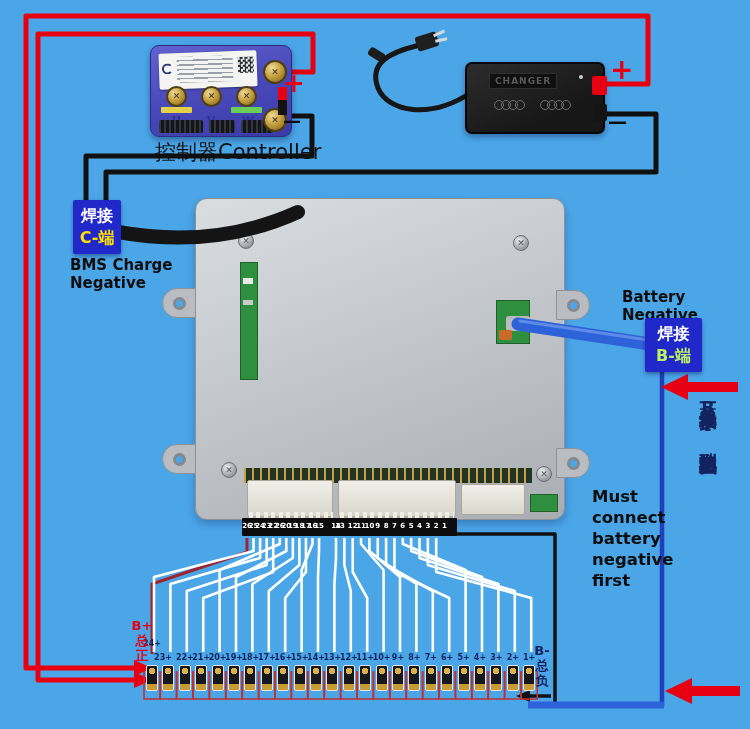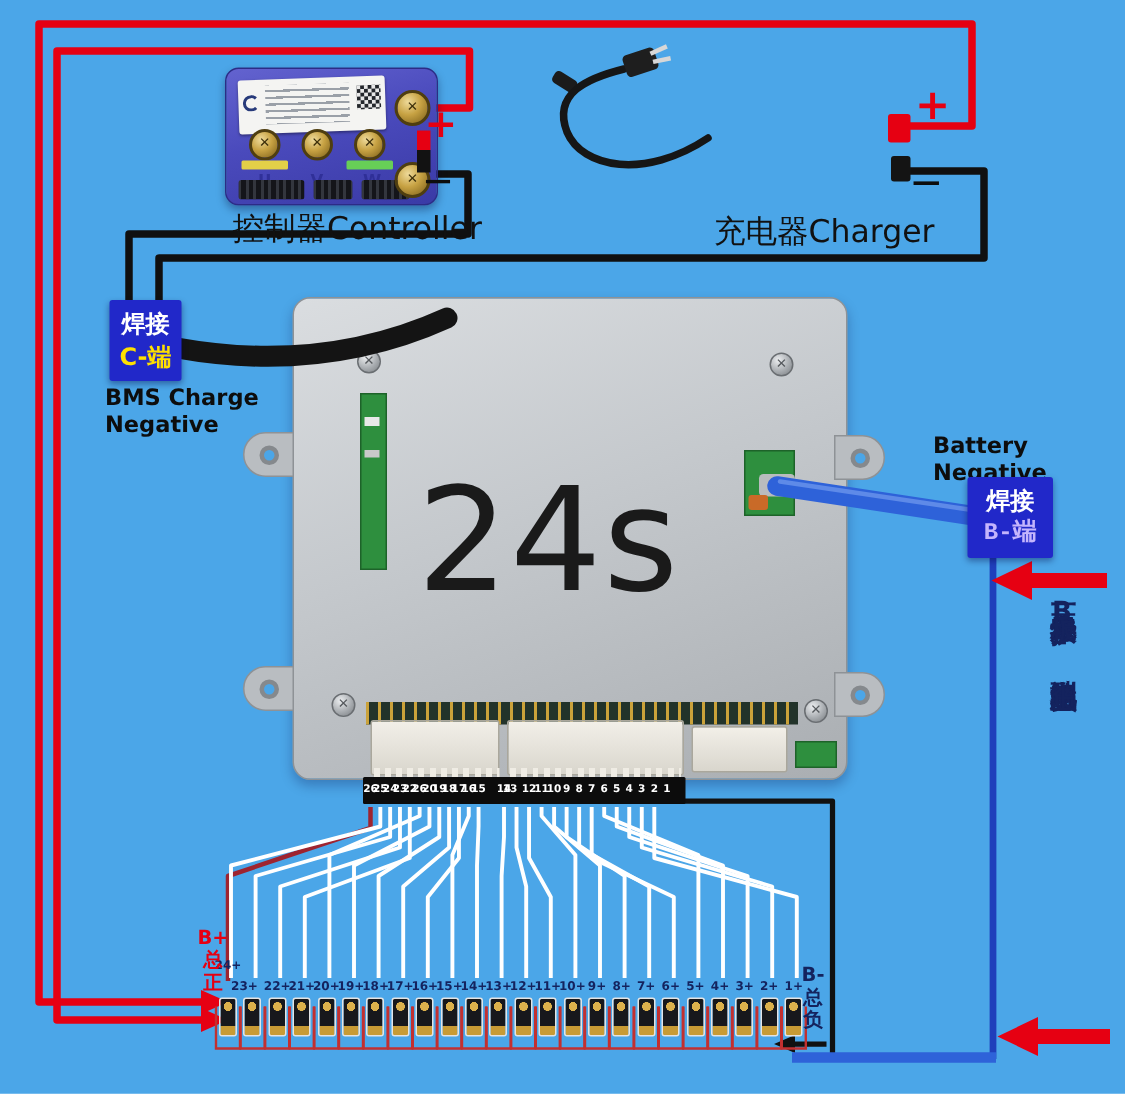--- a/index.html
+++ b/index.html
@@ -111,21 +111,21 @@
     font-size:7px; font-weight:bold; z-index:5; line-height:1;}
 
   
   .solder-box{
     z-index:6; background:#2128c9; border-radius:2px; text-align:center;
     box-shadow:0 2px 4px rgba(0,0,60,.4); padding-top:5px;
     font-size:16px; font-weight:bold; line-height:1.35;
   }
   .solder-box .l1{color:#ffffff; display:block;}
   .solder-box .l2-yellow{color:#ffe000; display:block;}
-  .solder-box .l2-white{color:#c4b5fd; display:block;font-family:Liberation Mono, monospace;}
+  .solder-box .l2-white{color:#bef264; display:block;}
   .caption-cn{z-index:6; color:#111; font-size:21px; font-weight:500;}
   .black-note{z-index:6; color:#0d0d0d; font-weight:bold;}
   .plusminus{z-index:7; font-weight:bold; line-height:1;}
   .warning-vertical{
     left:690px; top:394px; width:36px; height:290px; z-index:6;
     writing-mode:vertical-rl; text-orientation:upright;
     color:#14235e; font-size:17.5px; font-weight:bold; letter-spacing:0.5px; line-height:36px;
   }
   .stack-label{z-index:6; font-weight:bold; font-size:13px; line-height:15px; text-align:center; width:22px;}
   .terminal-label{position:absolute; transform:translateX(-50%); color:#14235e;
@@ -213,21 +213,20 @@
         <path d="M439.2,671 V699 H455.2 V671" fill="none" stroke="#c23030" stroke-width="1.6"></path>
         <path d="M455.59999999999997,671 V699 H471.59999999999997 V671" fill="none" stroke="#c23030" stroke-width="1.6"></path>
         <path d="M472,671 V699 H488 V671" fill="none" stroke="#c23030" stroke-width="1.6"></path>
         <path d="M488.4,671 V699 H504.4 V671" fill="none" stroke="#c23030" stroke-width="1.6"></path>
         <path d="M504.79999999999995,671 V699 H520.8 V671" fill="none" stroke="#c23030" stroke-width="1.6"></path>
         <path d="M521.2,671 V699 H537.2 V671" fill="none" stroke="#c23030" stroke-width="1.6"></path>
       </g>
   </svg>
 
   <div class="abs bms-board"></div>
-  <div class="abs board-label">24s</div>
 
   <div class="abs ear ear-l" style="left:162px;top:288px;">
       <span class="ear-hole"></span>
     </div>
   <div class="abs ear ear-l" style="left:162px;top:444px;">
       <span class="ear-hole"></span>
     </div>
   <div class="abs ear ear-r" style="left:556px;top:290px;">
       <span class="ear-hole"></span>
     </div>
@@ -289,42 +288,64 @@
   <div class="abs caption-cn" style="left:155px;top:138px;">控制器Controller</div>
 
   <div class="abs cord-barrel"></div>
   <svg class="layer" style="z-index:6;">
     <path d="M472,92 C430,120 388,112 378,88 C368,62 392,52 416,46" fill="none" stroke="#161616" stroke-width="5" stroke-linecap="round"></path>
   </svg>
   <div class="abs ac-plug">
     <span class="prong" style="left:19px;top:2px;transform:rotate(-6deg);"></span>
     <span class="prong" style="left:19px;top:9px;transform:rotate(6deg);"></span>
   </div>
+  <div class="abs charger-body">
+    <div class="abs charger-brand">CHANGER</div>
+    <div class="abs rings" style="left:30px;">
+        <span></span>
+        <span></span>
+        <span></span>
+        <span></span>
+      </div>
+    <div class="abs rings" style="left:76px;">
+        <span></span>
+        <span></span>
+        <span></span>
+        <span></span>
+      </div>
+    <div class="abs charger-led"></div>
+  </div>
   <div class="abs charger-plug-red"></div>
   <div class="abs charger-stub-black"></div>
   <span class="abs plusminus" style="left:610px;top:56px;color:#E60012;font-size:28px;">+</span>
   <span class="abs plusminus" style="left:608px;top:112px;color:#0d0d0d;font-size:19px;">—</span>
-  <div class="abs caption-cn" style="left:476px;top:140px;">充电器Charger</div>
 
   <div class="abs solder-box" style="left:73px;top:200px;width:48px;height:54px;">
     <span class="l1">焊接</span>
     <span class="l2-yellow">C-端</span>
   </div>
   <div class="abs black-note" style="left:622px;top:288px;font-size:15px;">Battery Negative</div>
 
   <div class="abs black-note" style="left:70px;top:256px;font-size:15px;line-height:18px;">
     <div>BMS Charge</div>
     <div>Negative</div>
   </div>
   <div class="abs solder-box" style="left:645px;top:318px;width:57px;height:54px;">
     <span class="l1">焊接</span>
     <span class="l2-white">B-端</span>
   </div>
 
   <div class="abs warning-vertical">一定要先接保护板B-端到电池组的总负上</div>
+  <div class="abs black-note" id="must-note" style="left:592px;top:486px;font-size:16.5px;line-height:21px;">
+      <div>Must</div>
+      <div>connect</div>
+      <div>battery</div>
+      <div>negative</div>
+      <div>first</div>
+    </div>
 
   <div class="abs stack-label" id="pack-pos-label" style="left:131px;top:618px;color:#E60012;">
       <div>B+</div>
       <div>总</div>
       <div>正</div>
     </div>
   <div class="abs stack-label" id="pack-neg-label" style="left:531px;top:643px;color:#14235e;">
       <div>B-</div>
       <div>总</div>
       <div>负</div>

